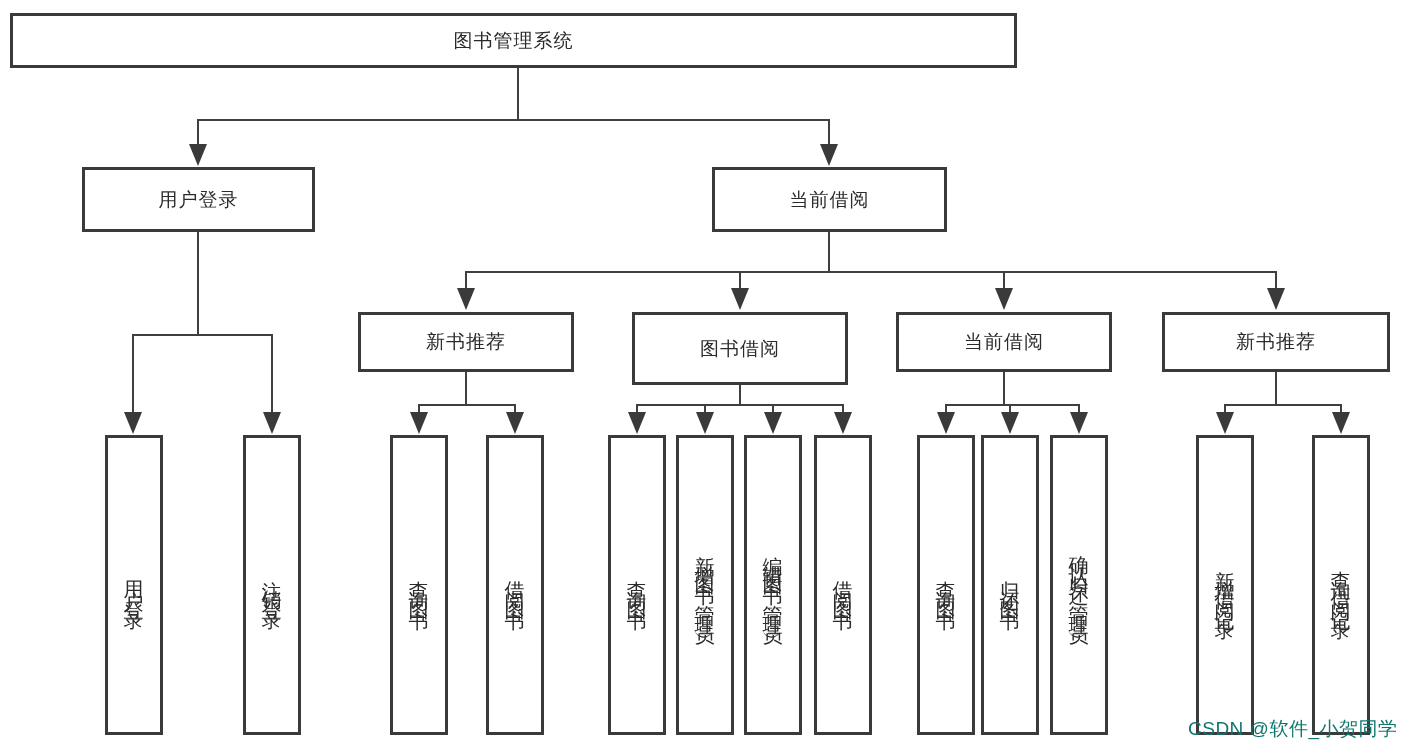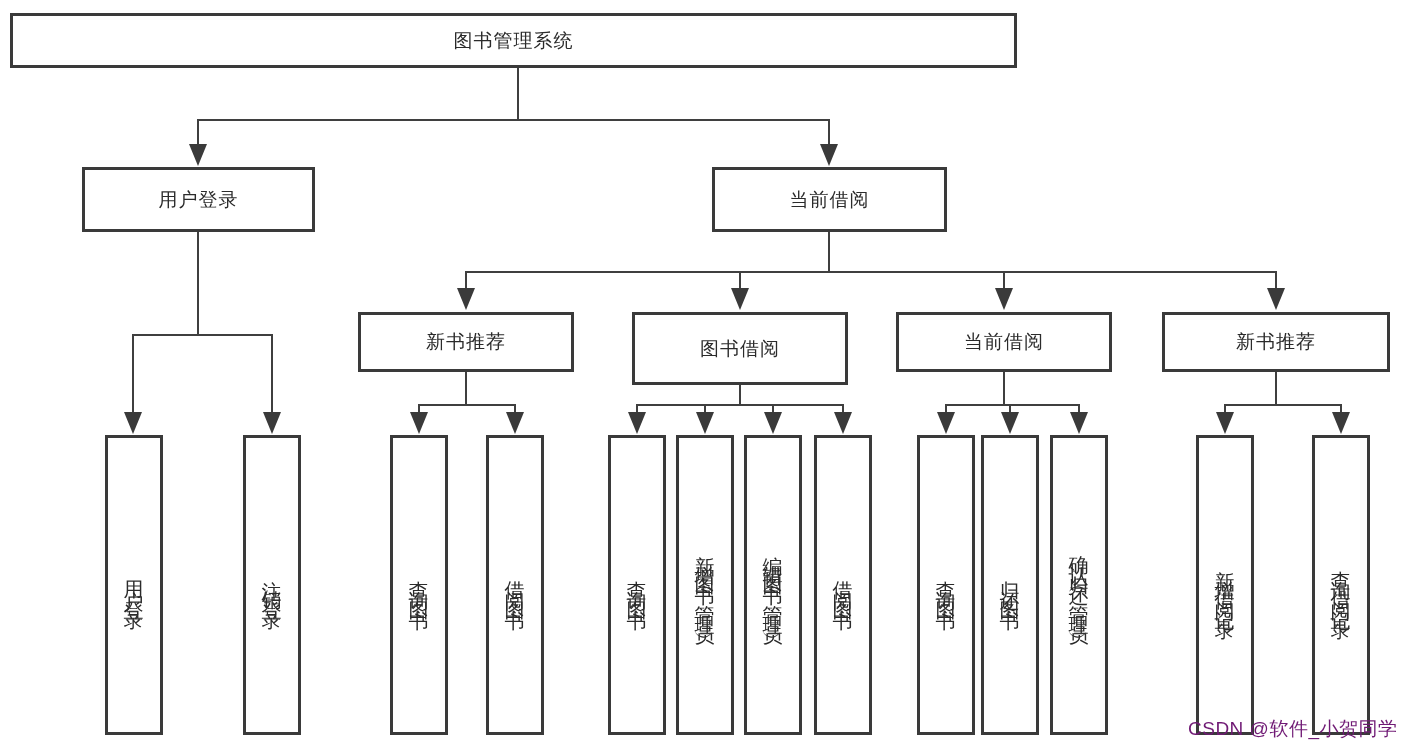--- a/index.html
+++ b/index.html
@@ -28,21 +28,21 @@
     text-orientation:mixed;
     font-size:20px;
     letter-spacing:10px;
     line-height:1;
     padding:4px 0;
   }
   .watermark{
     position:absolute;
     left:1188px;top:716px;
     font-size:19px;
-    color:#701a75;
+    color:#0f766e;
     letter-spacing:0.5px;
     white-space:nowrap;
   }
 </style>
 </head>
 <body>
 
 <div id="stage">
 
   <svg id="wires" width="1405" height="747" viewBox="0 0 1405 747">

